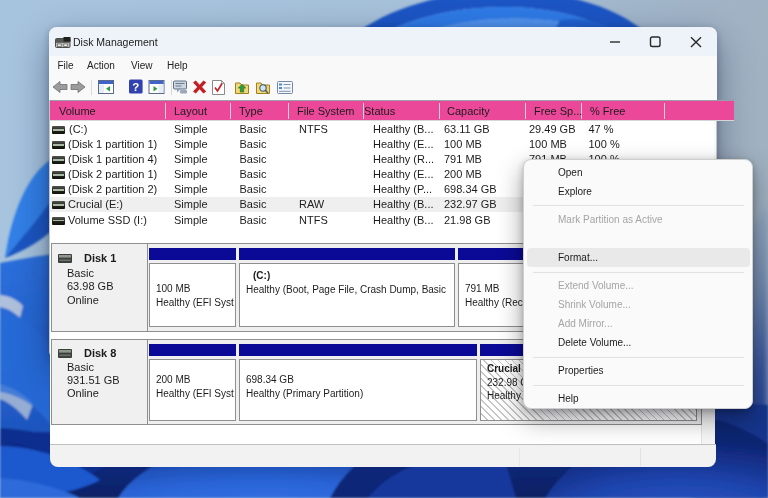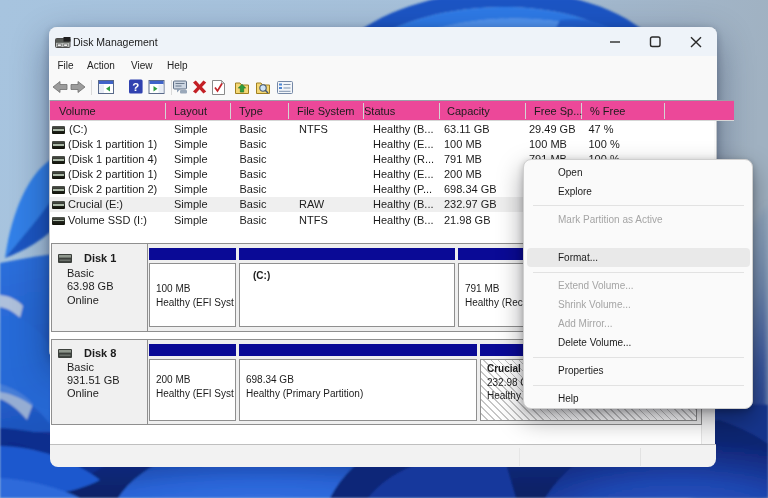--- a/index.html
+++ b/index.html
@@ -307,20 +307,21 @@
           <div class="pbar"></div>
           <div class="pbox">
             <div style="padding-top:18px">100 MB</div>
             <div>Healthy (EFI Syst</div>
           </div>
         </div>
    <div class="pc" style="left:187px;top:4px;width:216px;height:79px">
           <div class="pbar"></div>
           <div class="pbox">
             <div style="padding-top:5px;font-weight:bold;padding-left:13px">(C:)</div>
+            <div>Healthy (Boot, Page File, Crash Dump, Basic</div>
           </div>
         </div>
    <div class="pc" style="left:406px;top:4px;width:242px;height:79px">
           <div class="pbar"></div>
           <div class="pbox">
             <div style="padding-top:18px">791 MB</div>
             <div>Healthy (Recovery Partition)</div>
           </div>
         </div>
   </div>

